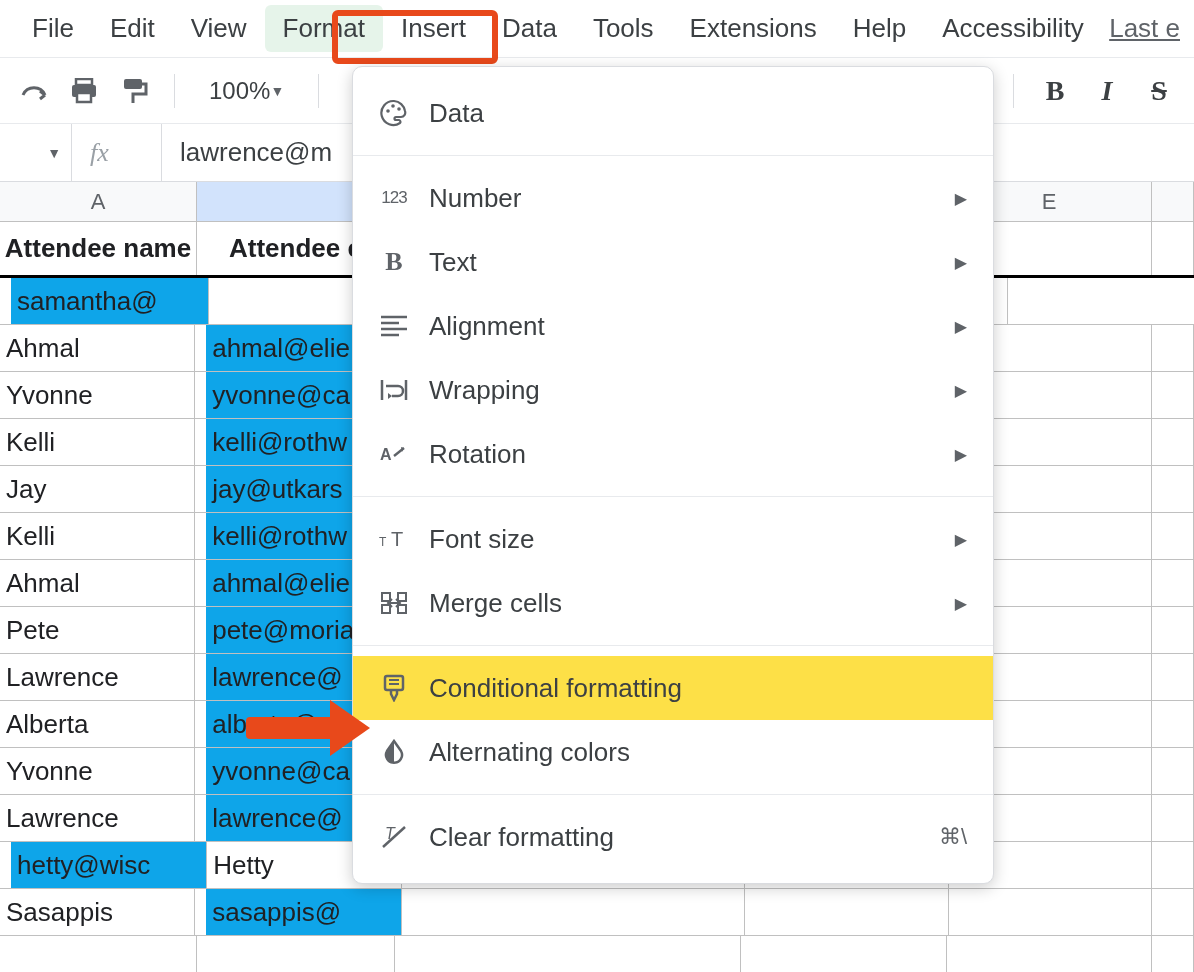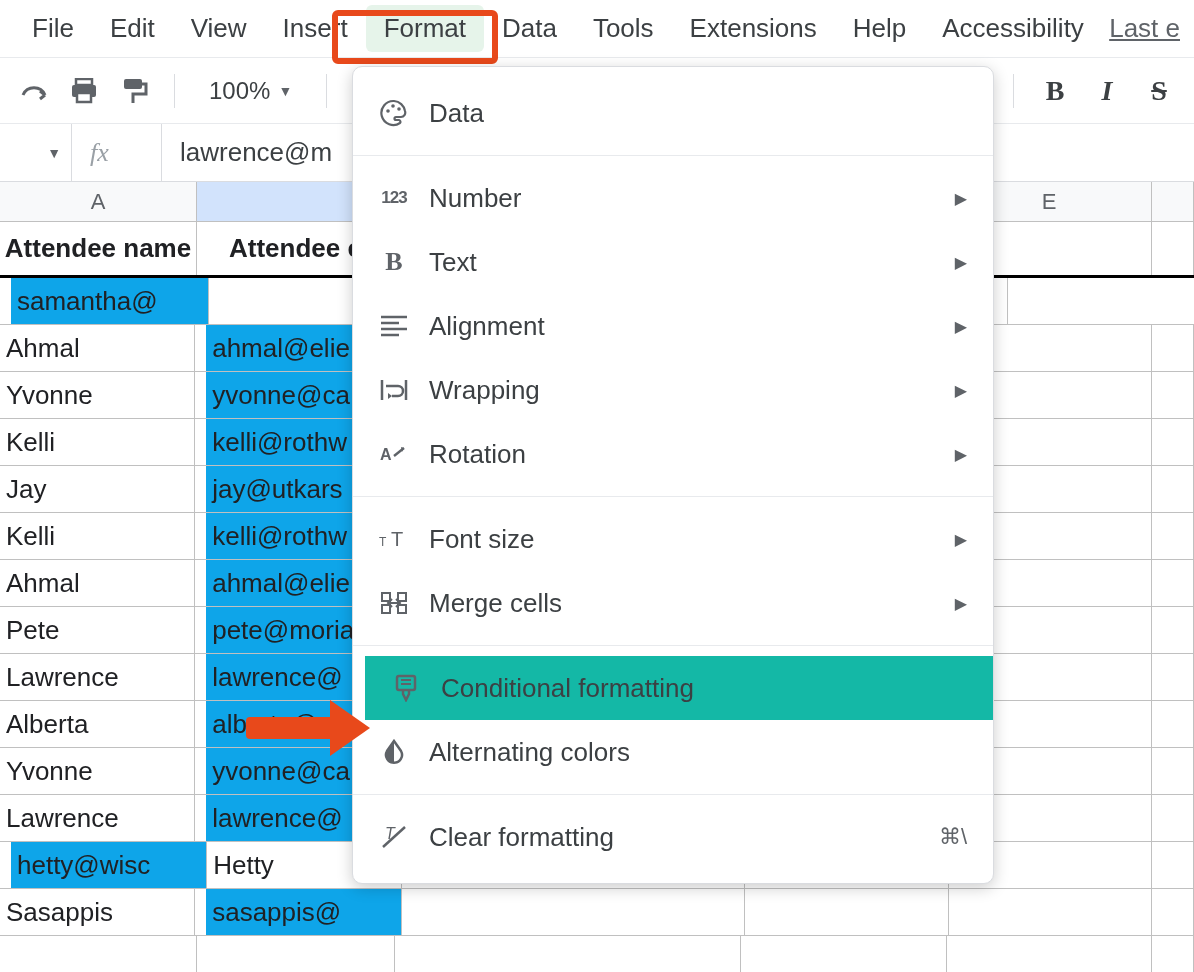--- a/index.html
+++ b/index.html
@@ -9,21 +9,21 @@
 .menubar { display:flex; align-items:center; padding:8px 14px; height:58px; border-bottom:1px solid #e8eaed; }
 .menubar .menuitem { padding:8px 18px; font-size:26px; color:#3c4043; border-radius:6px; position:relative;}
 .menubar .menuitem.highlight { background:#e6f4ea; }
 .format-box { position:absolute; left:332px; top:10px; width:166px; height:54px; border:6px solid #e8491b; border-radius:6px; pointer-events:none; z-index:5;}
 .menubar .link { margin-left:auto; font-size:26px; color:#5f6368; text-decoration:underline; }
 
 
 .toolbar { height:66px; display:flex; align-items:center; padding:0 18px; gap:18px; border-bottom:1px solid #e8eaed;}
 .toolbar .sep { width:1px; height:34px; background:#dadce0; margin:0 6px;}
 .tb-icon { width:32px; height:32px; display:flex; align-items:center; justify-content:center; color:#5f6368; }
-.zoom { display:flex; align-items:center; gap:8px; font-size:24px; color:#3c4043; padding:0 10px;}
+.zoom { display:flex; align-items:center; font-size:24px; color:#3c4043; padding:0 10px;}
 .fmt-btn { font-family:Georgia,serif; font-size:28px; font-weight:700; color:#3c4043; width:34px; text-align:center;}
 .fmt-i { font-style:italic; font-weight:700;}
 .fmt-s { text-decoration:line-through; font-weight:700;}
 
 
 .fbar { height:58px; display:flex; align-items:center; border-bottom:1px solid #dadce0;}
 .namebox { width:72px; display:flex; align-items:center; justify-content:flex-end; padding-right:10px; border-right:1px solid #dadce0; height:100%;}
 .fx { font-style:italic; font-family:Georgia,serif; color:#9aa0a6; font-size:26px; padding:0 18px; border-right:1px solid #dadce0; height:100%; display:flex; align-items:center; width:90px;}
 .fval { padding-left:18px; font-size:26px; color:#3c4043; height:100%; display:flex; align-items:center;}
 
@@ -35,41 +35,41 @@
 
 .row { display:flex; height:47px; border-bottom:1px solid #c0c0c0;}
 .row.header { height:56px; border-bottom:3px solid #000;}
 .row.header .cell { font-weight:700; font-size:26px; }
 .cell { border-right:1px solid #c0c0c0; padding:0 6px; display:flex; align-items:center; font-size:26px; color:#202124; overflow:hidden; white-space:nowrap; background:#fff;}
 .cellB { background:#0ea5e9;margin-left:11px; }
 
 
 .dropdown { position:absolute; left:352px; top:66px; width:642px; background:#fff; border:1px solid #dadce0; border-radius:10px; box-shadow:0 4px 16px rgba(0,0,0,.2); z-index:10; padding:14px 0;}
 .dditem { display:flex; align-items:center; height:64px; padding:0 26px; gap:20px; cursor:pointer;}
-.dditem.hover { background:#14b8a6;margin-left:12px; }
+.dditem.hover { background:#fde047; }
 .dditem .icon { width:30px; height:30px; display:flex; align-items:center; justify-content:center; color:#5f6368;}
 .dditem .label { font-size:26px; color:#3c4043; flex:1;}
 .dditem .sub { color:#5f6368; font-size:16px;}
 .dditem .short { color:#5f6368; font-size:22px;}
 .ddsep { height:1px; background:#e8eaed; margin:10px 0;}
 
 
 .arrow { position:absolute; left:246px; top:700px; z-index:20; display:flex; align-items:center;}
 .arrow .shaft{ width:84px; height:22px; background:#e8491b; border-radius:4px 0 0 4px;}
 .arrow .head { width:0; height:0; border-top:28px solid transparent; border-bottom:28px solid transparent; border-left:40px solid #e8491b;}
 </style>
 </head>
 <body>
 
 <div class="menubar">
   <div class="menuitem">File</div>
   <div class="menuitem">Edit</div>
   <div class="menuitem">View</div>
+  <div class="menuitem highlight">Format</div>
   <div class="menuitem">Insert</div>
-  <div class="menuitem highlight">Format</div>
   <div class="menuitem">Data</div>
   <div class="menuitem">Tools</div>
   <div class="menuitem">Extensions</div>
   <div class="menuitem">Help</div>
   <div class="menuitem">Accessibility</div>
   <div class="link">Last e</div>
 </div>
 <div class="format-box"></div>
 
 <div class="toolbar">
@@ -261,21 +261,21 @@
           <circle cx="8" cy="12" r="1.8" fill="#5f6368"></circle>
           <circle cx="13" cy="7" r="1.8" fill="#5f6368"></circle>
           <circle cx="19" cy="10" r="1.8" fill="#5f6368"></circle>
         </svg>
       </span>
    <span class="label">Data</span>
     </div>
   <div class="ddsep"></div>
 
   <div class="dditem">
-   <span class="icon" style="font-size:17px;font-weight:700;color:#5f6368;letter-spacing:-1px">123</span>
+   <span class="icon" style="font-size:17px;font-weight:400;color:#5f6368;letter-spacing:-1px">123</span>
    <span class="label">Number</span>
    <span class="sub">▶</span>
     </div>
 
   <div class="dditem">
    <span class="icon" style="font-family:Georgia;font-size:26px;font-weight:700;color:#5f6368">B</span>
    <span class="label">Text</span>
    <span class="sub">▶</span>
     </div>
 

